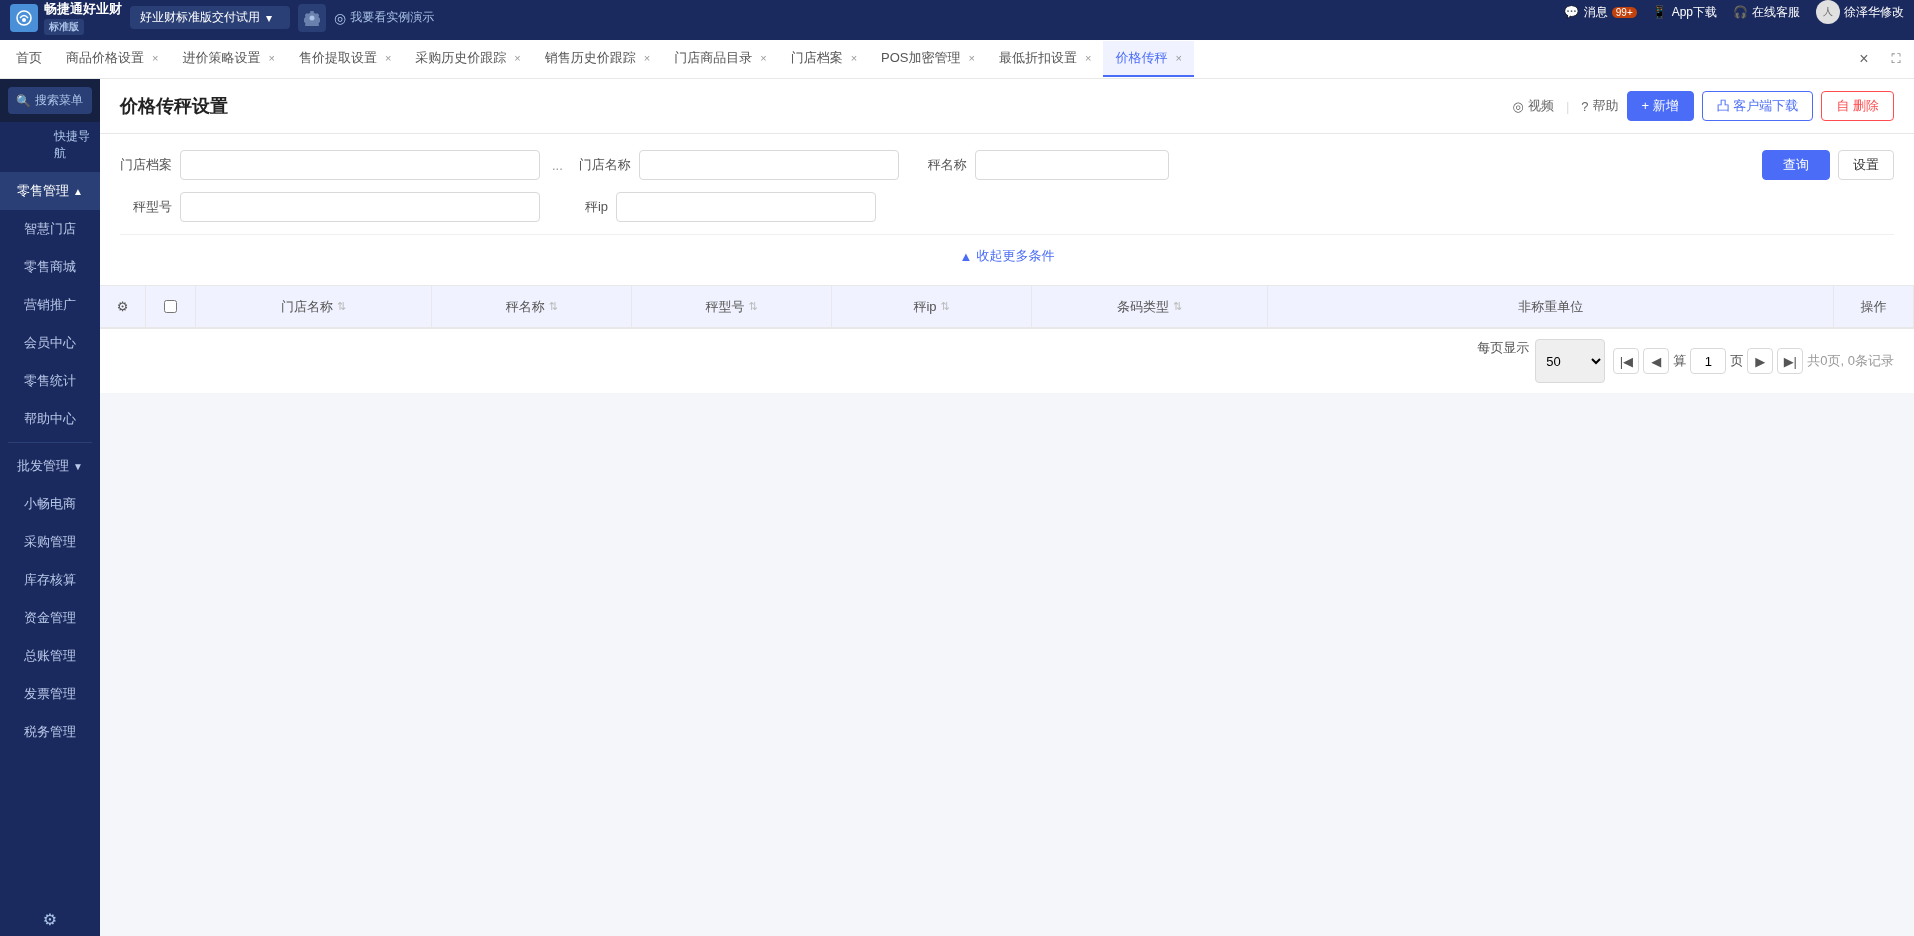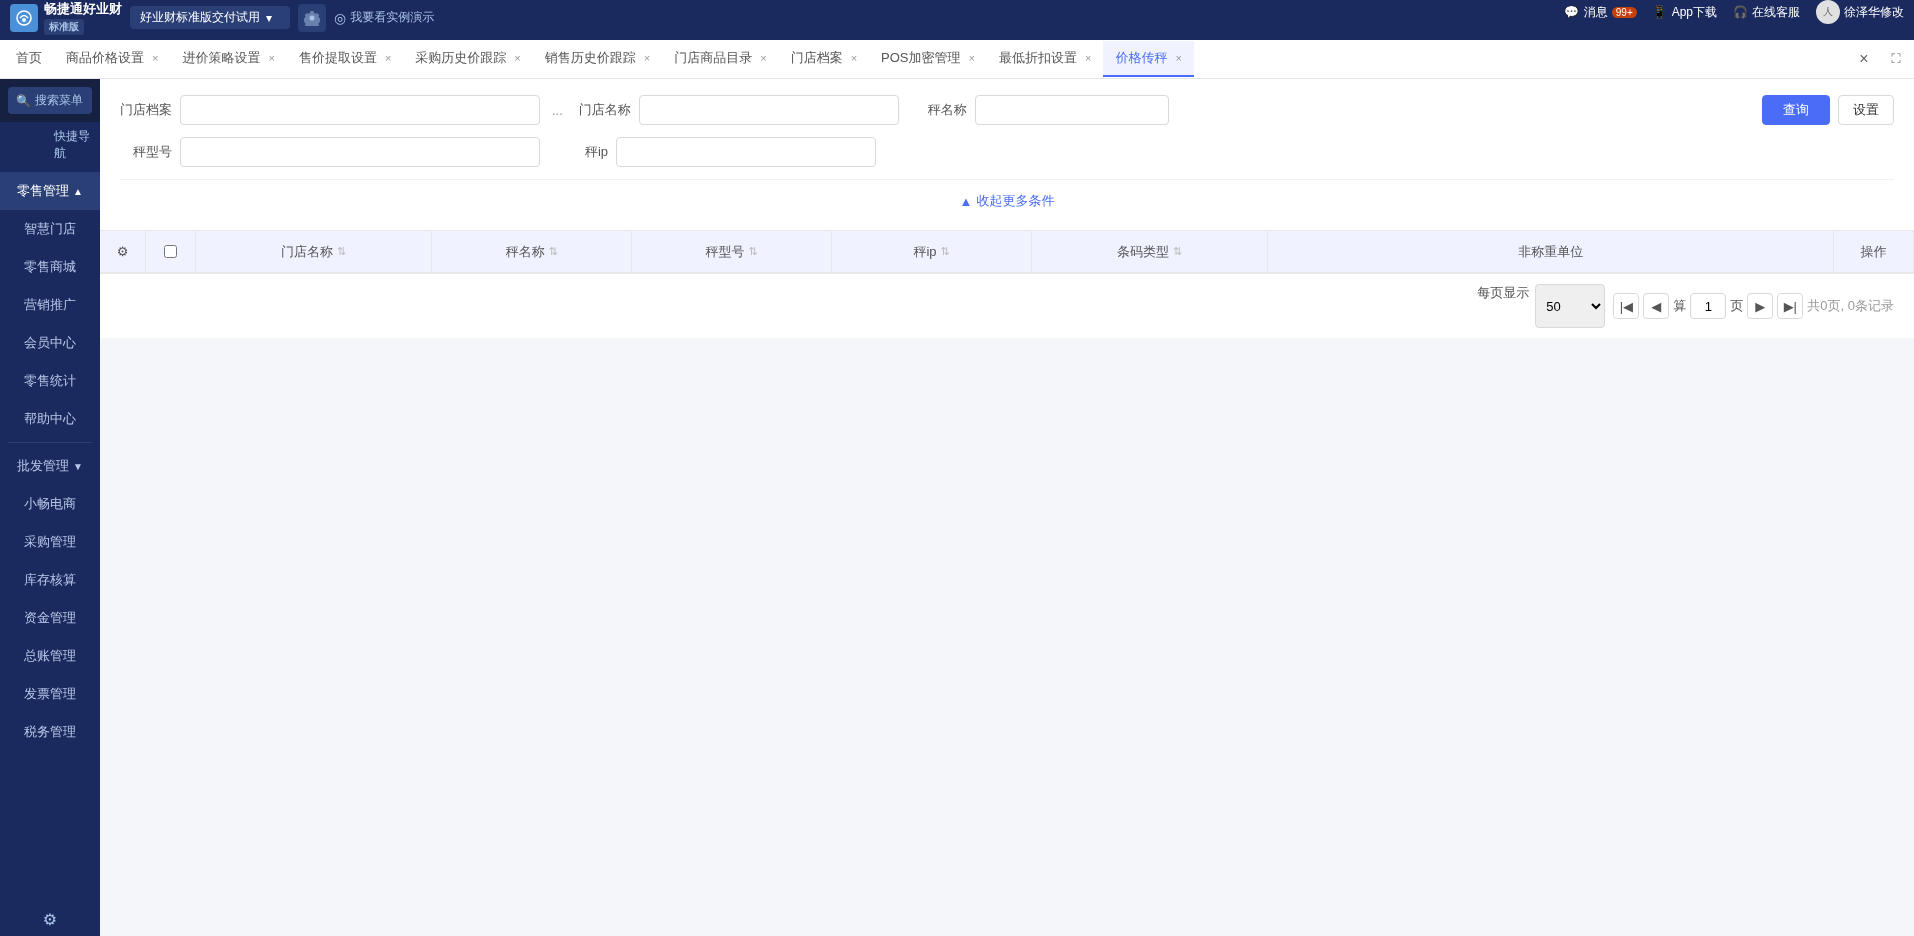--- a/index.html
+++ b/index.html
@@ -333,20 +333,39 @@
         <span>税务管理</span>
       </div>
     </div>
     <div class="sidebar-bottom">
       <div class="sidebar-settings-btn">⚙</div>
     </div>
   </div>
 
   <div class="content">
 
+    <div class="page-header">
+      <div class="page-title">价格传秤设置</div>
+      <div class="page-actions">
+        <div class="video-help">
+          <div class="video-link">
+            <span>◎</span>
+            <span>视频</span>
+          </div>
+          <span class="divider-v">|</span>
+          <div class="help-link">
+            <span>?</span>
+            <span>帮助</span>
+          </div>
+        </div>
+        <button class="btn btn-primary">+ 新增</button>
+        <button class="btn btn-download">凸 客户端下载</button>
+        <button class="btn btn-danger">自 删除</button>
+      </div>
+    </div>
 
     <div class="filter-area">
       <div class="filter-row">
         <div class="filter-item">
           <label class="filter-label">门店档案</label>
           <input class="filter-input filter-input-wide" type="text" style="">
           <span class="filter-ellipsis">...</span>
         </div>
         <div class="filter-item">
           <label class="filter-label">门店名称</label>

